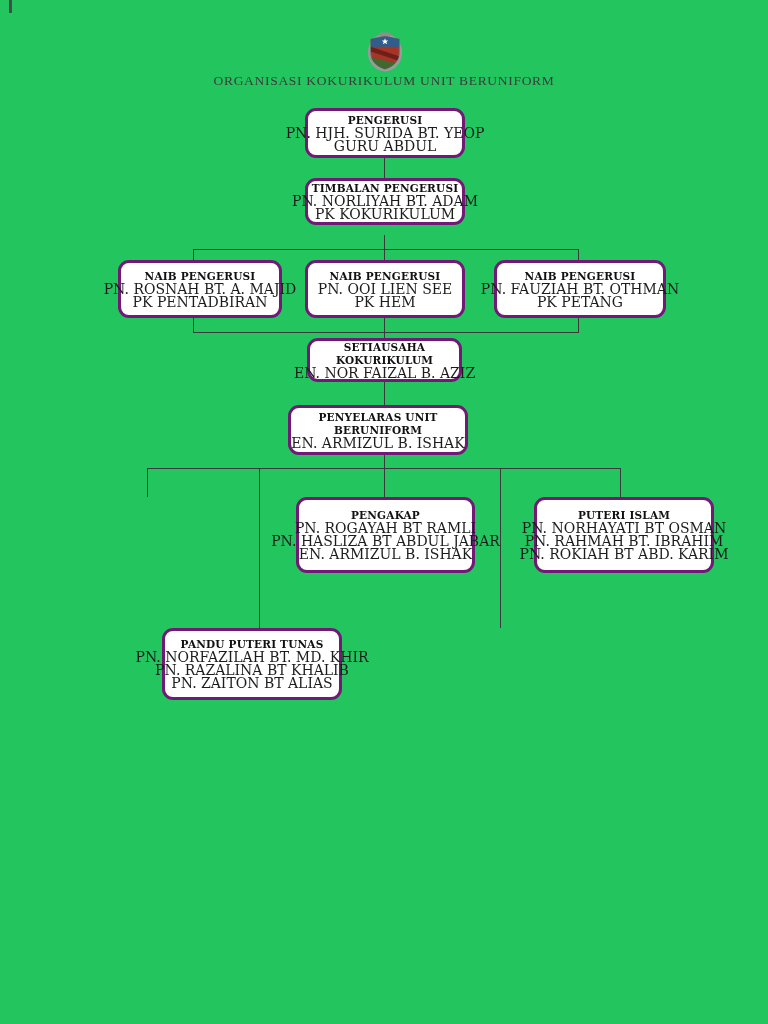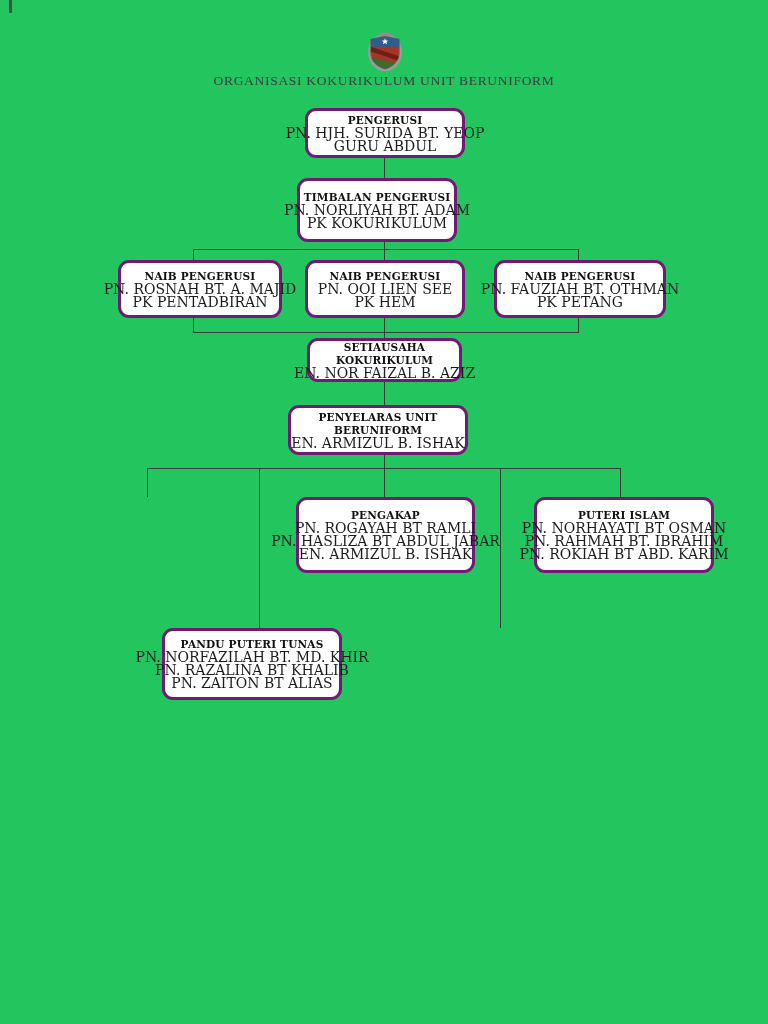--- a/index.html
+++ b/index.html
@@ -113,21 +113,21 @@
   <div class="vline" style="left:384px;top:468px;height:29px"></div>
   <div class="vline" style="left:500px;top:468px;height:160px"></div>
   <div class="vline" style="left:620px;top:468px;height:29px"></div>
 
   <div class="box" style="left:305px;top:108px;width:160px;height:50px">
     <div class="bt">PENGERUSI</div>
     <div class="bl">PN. HJH. SURIDA BT. YEOP</div>
     <div class="bl">GURU ABDUL</div>
   </div>
 
-  <div class="box" style="left:297px;top:178px;width:160px;height:64px">
+  <div class="box" style="left:305px;top:178px;width:160px;height:47px">
     <div class="bt">TIMBALAN PENGERUSI</div>
     <div class="bl">PN. NORLIYAH BT. ADAM</div>
     <div class="bl">PK KOKURIKULUM</div>
   </div>
 
   <div class="box" style="left:118px;top:260px;width:164px;height:58px">
     <div class="bt">NAIB PENGERUSI</div>
     <div class="bl">PN. ROSNAH BT. A. MAJID</div>
     <div class="bl">PK PENTADBIRAN</div>
   </div>

